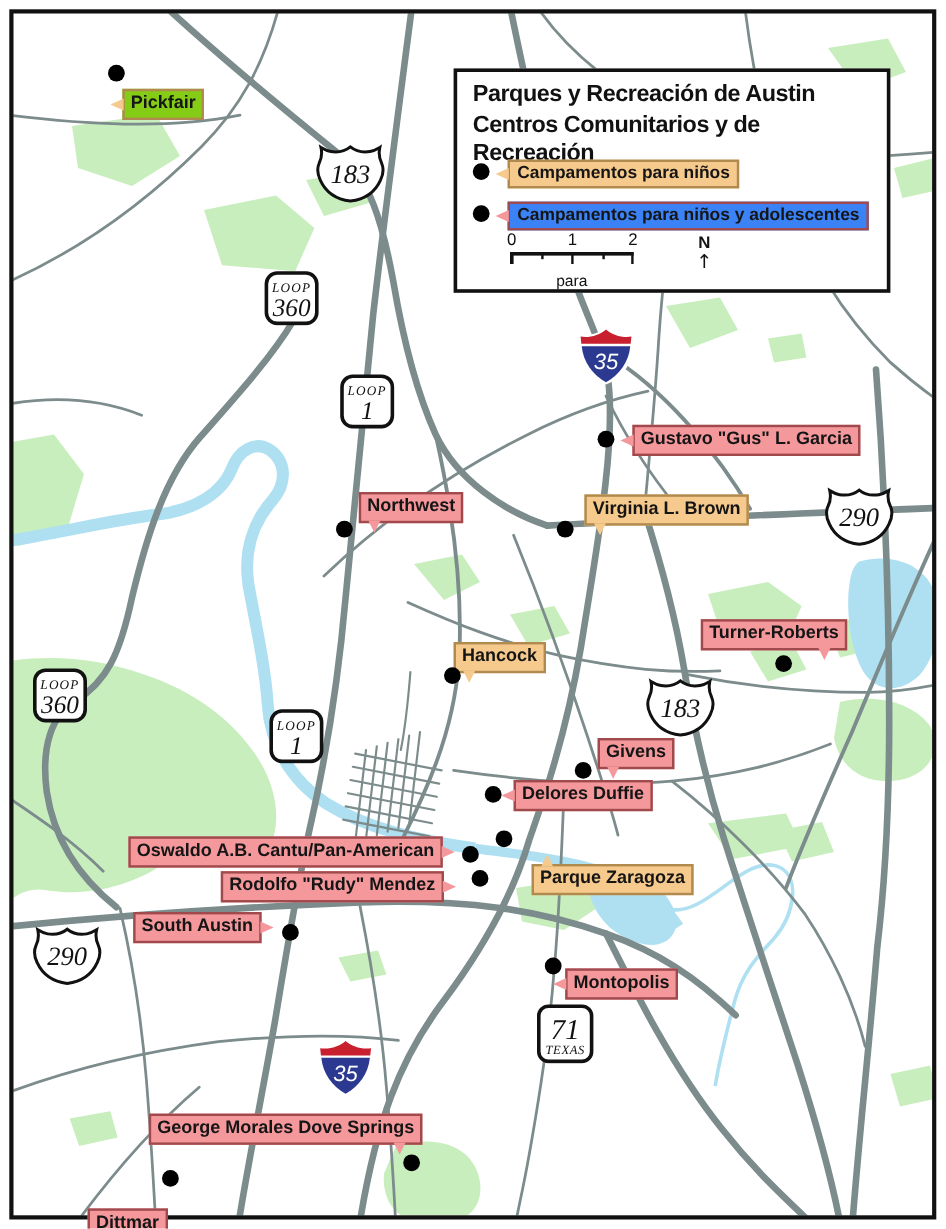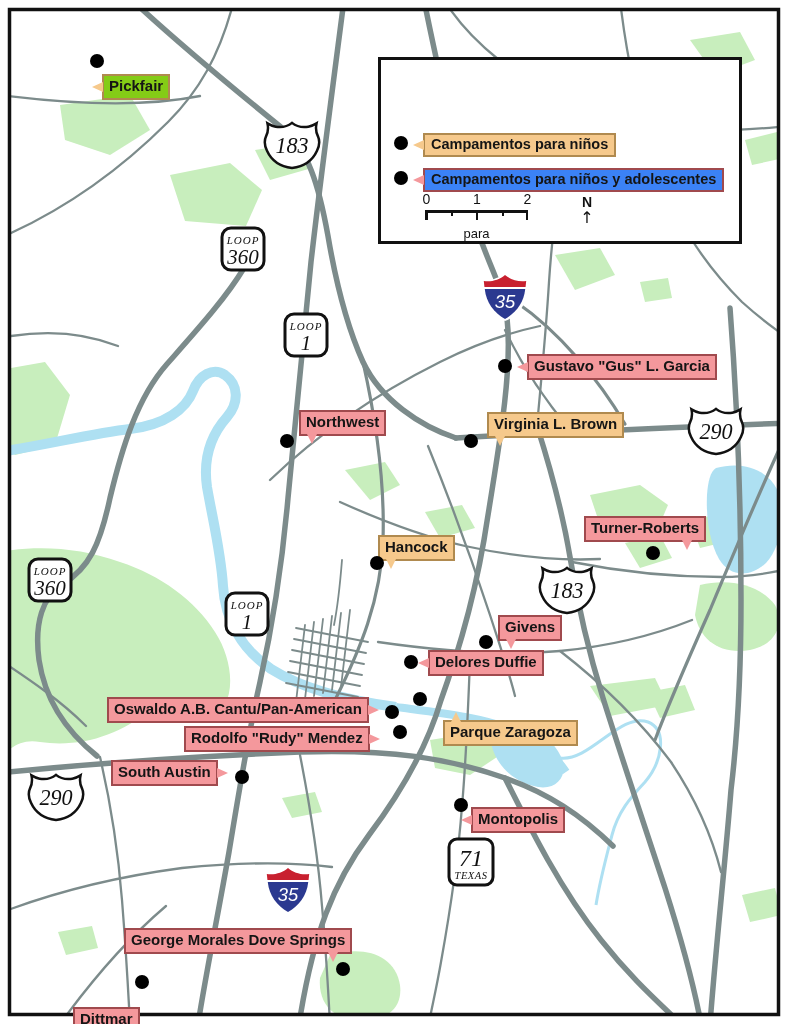--- a/index.html
+++ b/index.html
@@ -235,20 +235,22 @@
       <div class="map-label" style="left: 111px; top: 760px; background: rgb(244, 152, 156); border-color: rgb(160, 74, 78);">South Austin<span class="tail tail-right" style="border-left-color: rgb(244, 152, 156);"></span></div>
       <div class="marker-dot" style="left: 454px; top: 798px;"></div>
       <div class="map-label" style="left: 471px; top: 807px; background: rgb(244, 152, 156); border-color: rgb(160, 74, 78);">Montopolis<span class="tail tail-left" style="border-right-color: rgb(244, 152, 156);"></span></div>
       <div class="marker-dot" style="left: 336px; top: 962px;"></div>
       <div class="map-label" style="left: 124px; top: 928px; background: rgb(244, 152, 156); border-color: rgb(160, 74, 78);">George Morales Dove Springs<span class="tail tail-down-right" style="border-top-color: rgb(244, 152, 156);"></span></div>
       <div class="marker-dot" style="left: 135px; top: 975px;"></div>
       <div class="map-label" style="left: 73px; top: 959px; background: rgb(244, 152, 156); border-color: rgb(160, 74, 78); margin-top: 48px;">Dittmar<span class="tail tail-down-right" style="border-top-color: rgb(244, 152, 156);"></span></div>
     </div>
 
   <div id="legend">
+    <div id="legend-title1" class="legend-title">Parques y Recreación de Austin</div>
+    <div id="legend-title2" class="legend-title">Centros Comunitarios y de Recreación</div>
     <div id="legend-items">
         <div class="legend-row-dot" style="left: 13px; top: 76px;"></div>
         <div class="legend-label" style="left: 42px; top: 73px; background: rgb(246, 201, 140); border-color: rgb(176, 138, 79);">Campamentos para niños<span class="tail tail-left" style="border-right-color: rgb(246, 201, 140);"></span></div>
         <div class="legend-row-dot" style="left: 13px; top: 111px;"></div>
         <div class="legend-label" style="left: 42px; top: 108px; background: #3b82f6; border-color: rgb(160, 74, 78);">Campamentos para niños y adolescentes<span class="tail tail-left" style="border-right-color: rgb(244, 152, 156);"></span></div>
       </div>
     <div id="scalebar">
         <span class="tick tall" style="left: 0px;"></span>
         <span class="tick short" style="left: 25.5px;"></span>
         <span class="tick tall" style="left: 50.5px;"></span>

